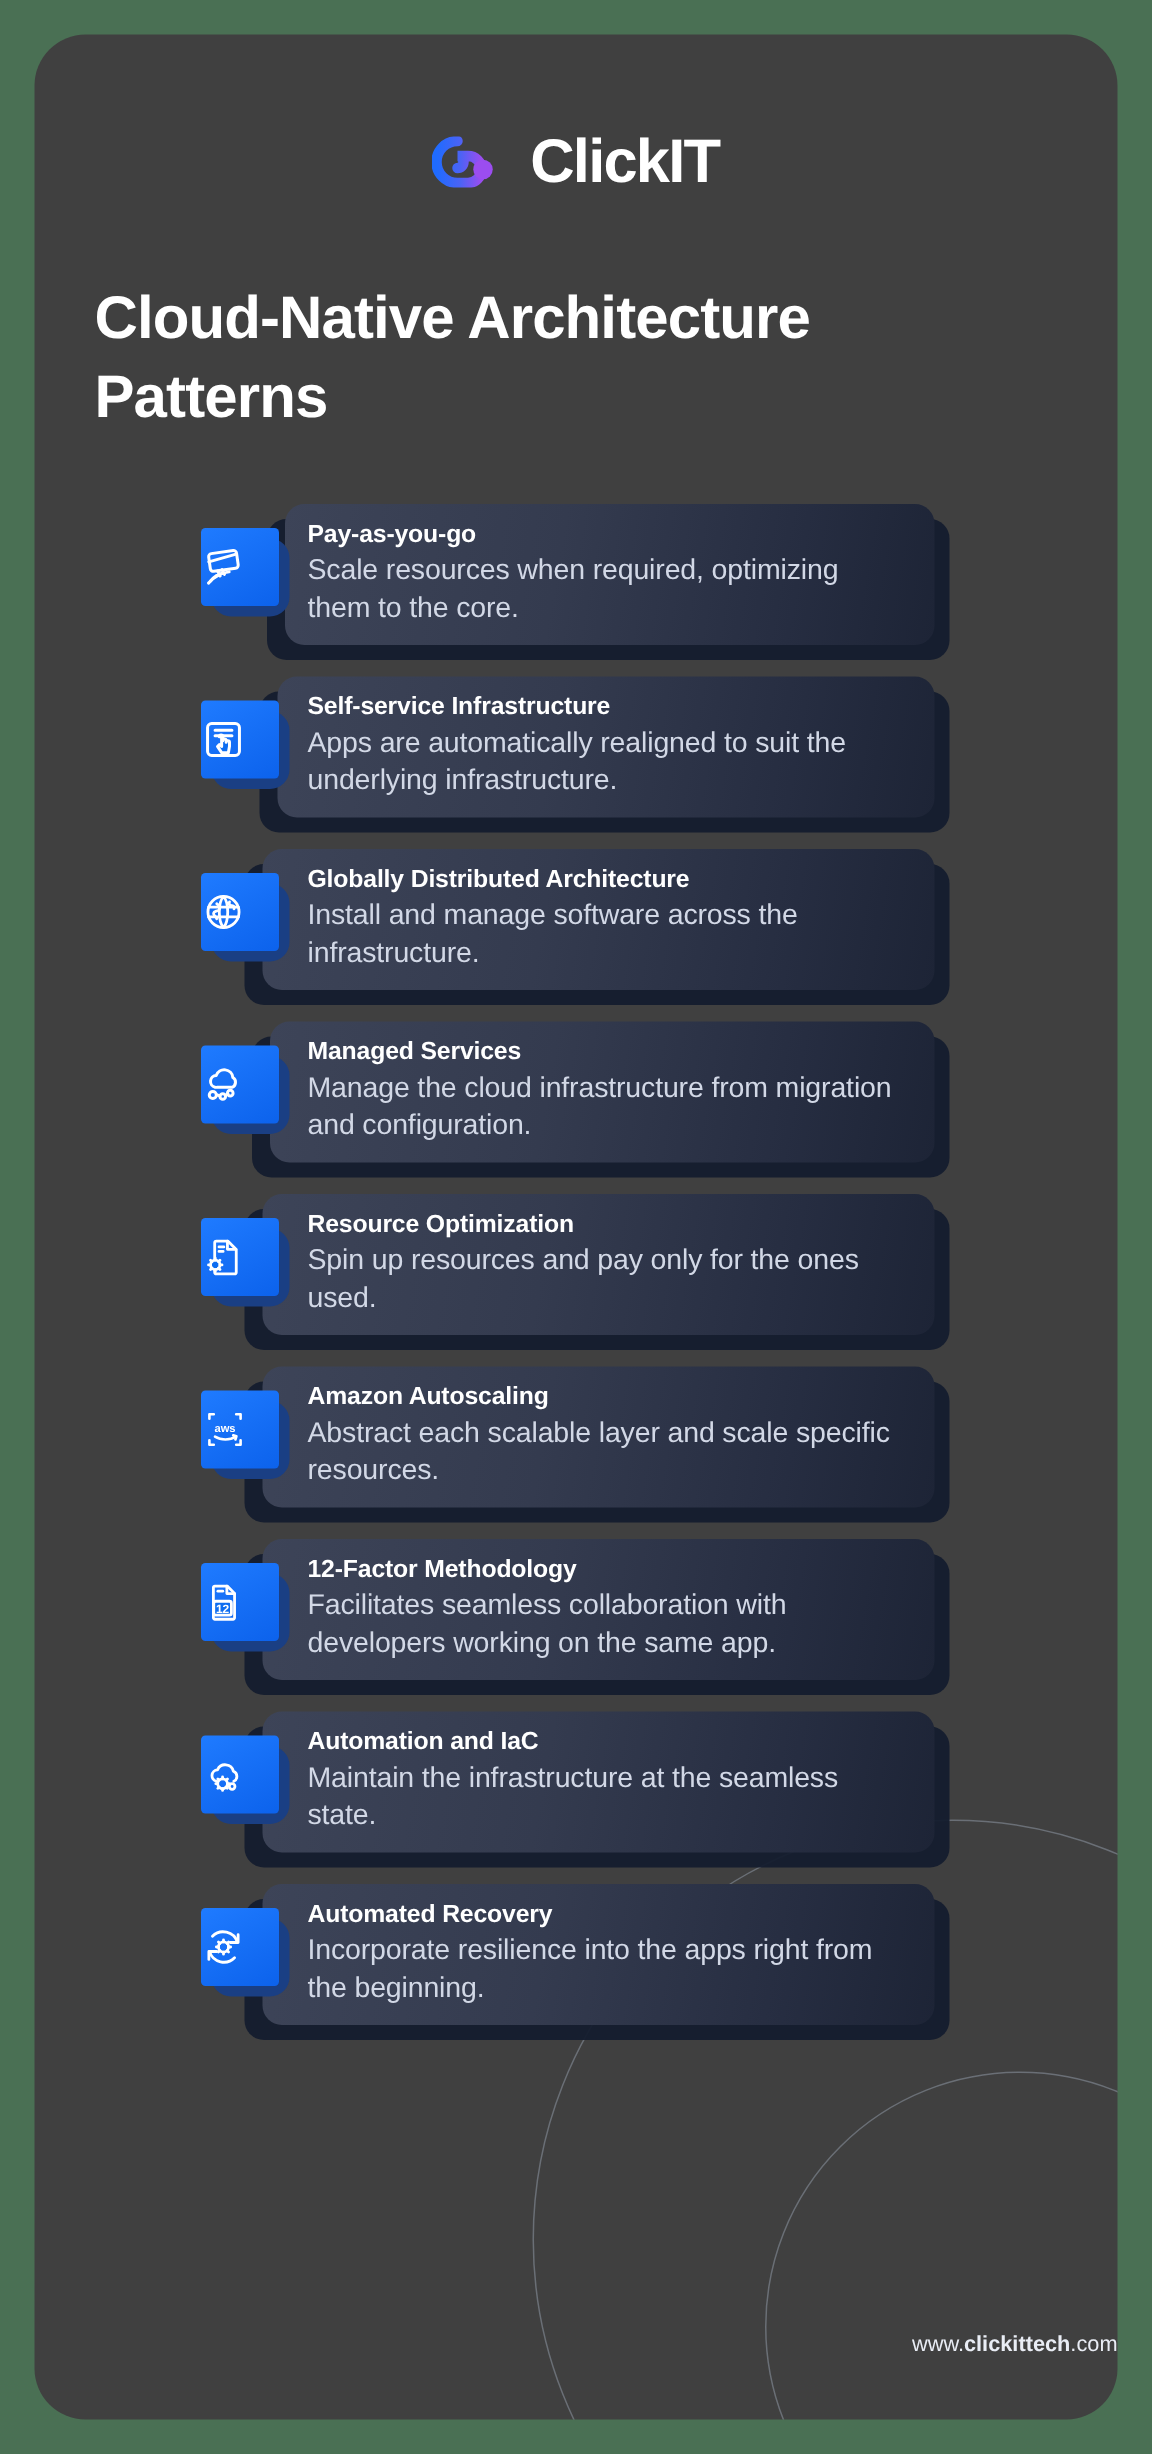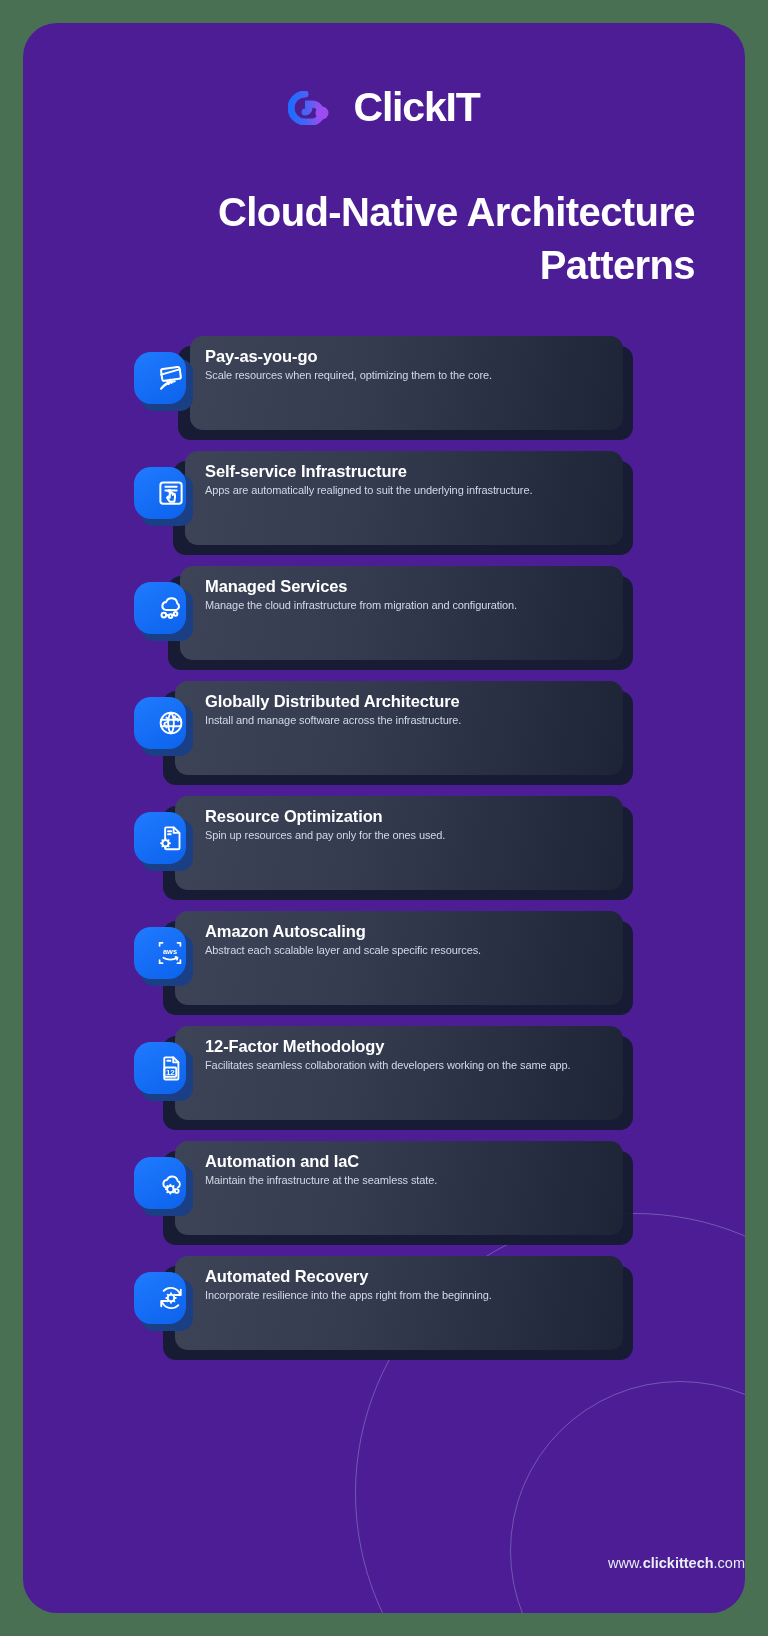--- a/index.html
+++ b/index.html
@@ -12,21 +12,21 @@
     overflow: hidden;
   }
 
   
   #infographic {
     position: absolute;
     left: 23px;
     top: 23px;
     width: 722px;
     height: 1590px;
-    background: #4c1d95;
+    background: #404040;
     border-radius: 34px;
     overflow: hidden;
   }
 
   
   .deco-arc {
     position: absolute;
     border: 1.4px solid rgba(190, 205, 228, 0.33);
     border-radius: 50%;
     background: transparent;
@@ -65,28 +65,28 @@
     letter-spacing: -1.2px;
     line-height: 1;
   }
 
   
   #title {
     position: absolute;
     top: 163px;
     left: 0;
     width: 100%;
-    text-align: right;
+    text-align: left;
     color: #ffffff;
     font-size: 40px;
     font-weight: bold;
     line-height: 1.33;
     letter-spacing: -0.6px;
     z-index: 5;
-    padding: 0 50px;
+    padding: 0 40px;
   }
 
   
   #rows {
     position: absolute;
     top: 291px;
     left: 0;
     width: 100%;
     z-index: 4;
   }
@@ -125,46 +125,46 @@
     top: 45px;
     border-radius: 13px;
     background: #1a3f84;
   }
   .icon-tile {
     position: absolute;
     width: 52px;
     height: 52px;
     left: 111px;
     top: 38px;
-    border-radius: 17px;
+    border-radius: 3px;
     background: linear-gradient(150deg, #1f7bff 0%, #0c62ec 100%);
     display: flex;
     align-items: center;
-    justify-content: flex-end;
+    justify-content: flex-start;
     z-index: 3;
   }
   .icon-tile svg { display: block; }
 
   .row-text {
     position: absolute;
     left: 182px;
     top: 33px;
     z-index: 3;
     width: 392px;
   }
   .row-title {
     color: #ffffff;
     font-size: 16.5px;
     font-weight: bold;
     letter-spacing: -0.1px;
     margin-bottom: 2px;
   }
   .row-desc {
     color: #d2d8e6;
-    font-size: 11px;
+    font-size: 19px;
     line-height: 1.33;
     letter-spacing: -0.1px;
   }
 
   
   .w0 .row-panel { left: 167px; right: 111px; }
   .w0 .row-shadow { left: 155px; right: 123px; }
   .w1 .row-panel { left: 162px; right: 116px; }
   .w1 .row-shadow { left: 150px; right: 128px; }
   .w2 .row-panel { left: 157px; right: 121px; }
@@ -246,20 +246,39 @@
           <path d="M7.5 7 h9 M7.5 10 h9"></path>
           <path d="M11 10.5 v5.2 l-1.2-1 -1 1 2.2 3.3 h3.6 l.6-3.4 v-2.1 a.9.9 0 0 0-1.8 0 v-.9 a.9.9 0 0 0-1.8 0 v-2.1 a.9.9 0 0 0-1.8 0z" fill="#0e6df0"></path>
         </svg>
       </div>
       <div class="row-text">
         <div class="row-title">Self-service Infrastructure</div>
         <div class="row-desc">Apps are automatically realigned to suit the underlying infrastructure.</div>
       </div>
     </div>
 
+    <div class="row w3">
+      <div class="row-shadow"></div>
+      <div class="row-panel"></div>
+      <div class="icon-shade"></div>
+      <div class="icon-tile">
+        <svg width="30" height="30" viewBox="0 0 24 24" fill="none" stroke="#fff" stroke-width="1.5" stroke-linecap="round" stroke-linejoin="round">
+          <circle cx="12" cy="12" r="8.3"></circle>
+          <path d="M12 3.7 c-3 3.4-3 13.2 0 16.6 M12 3.7 c3 3.4 3 13.2 0 16.6"></path>
+          <path d="M4 9.4 h16 M4 14.6 h16"></path>
+          <path d="M8.4 7.6 c1.4 .9 2 2.4 1.1 3.3 -1 .9-2.6 .5-2.8 1.8 -.2 1.3 1.5 1.6 1.7 2.9"></path>
+          <path d="M15.2 6.6 c-.6 1.3 .4 2.1 1.3 2 .9-.1 1.6 .8 1.1 1.7"></path>
+        </svg>
+      </div>
+      <div class="row-text">
+        <div class="row-title">Globally Distributed Architecture</div>
+        <div class="row-desc">Install and manage software across the infrastructure.</div>
+      </div>
+    </div>
+
     <div class="row w2">
       <div class="row-shadow"></div>
       <div class="row-panel"></div>
       <div class="icon-shade"></div>
       <div class="icon-tile">
         <svg width="30" height="30" viewBox="0 0 24 24" fill="none" stroke="#fff" stroke-width="1.6" stroke-linecap="round" stroke-linejoin="round">
           <path d="M7.5 13.5 a3.2 3.2 0 0 1 .6-6.3 A4.6 4.6 0 0 1 17 8.3 a2.9 2.9 0 0 1-.5 5.2 h-8"></path>
           <circle cx="6.3" cy="17.6" r="1.9"></circle>
           <circle cx="11.6" cy="18.4" r="1.5"></circle>
           <circle cx="15.6" cy="16.6" r="1.5"></circle>
@@ -271,39 +290,20 @@
         <div class="row-desc">Manage the cloud infrastructure from migration and configuration.</div>
       </div>
     </div>
 
     <div class="row w3">
       <div class="row-shadow"></div>
       <div class="row-panel"></div>
       <div class="icon-shade"></div>
       <div class="icon-tile">
         <svg width="30" height="30" viewBox="0 0 24 24" fill="none" stroke="#fff" stroke-width="1.5" stroke-linecap="round" stroke-linejoin="round">
-          <circle cx="12" cy="12" r="8.3"></circle>
-          <path d="M12 3.7 c-3 3.4-3 13.2 0 16.6 M12 3.7 c3 3.4 3 13.2 0 16.6"></path>
-          <path d="M4 9.4 h16 M4 14.6 h16"></path>
-          <path d="M8.4 7.6 c1.4 .9 2 2.4 1.1 3.3 -1 .9-2.6 .5-2.8 1.8 -.2 1.3 1.5 1.6 1.7 2.9"></path>
-          <path d="M15.2 6.6 c-.6 1.3 .4 2.1 1.3 2 .9-.1 1.6 .8 1.1 1.7"></path>
-        </svg>
-      </div>
-      <div class="row-text">
-        <div class="row-title">Globally Distributed Architecture</div>
-        <div class="row-desc">Install and manage software across the infrastructure.</div>
-      </div>
-    </div>
-
-    <div class="row w3">
-      <div class="row-shadow"></div>
-      <div class="row-panel"></div>
-      <div class="icon-shade"></div>
-      <div class="icon-tile">
-        <svg width="30" height="30" viewBox="0 0 24 24" fill="none" stroke="#fff" stroke-width="1.5" stroke-linecap="round" stroke-linejoin="round">
           <path d="M8.2 3.5 h6.1 L18.8 8 v12.1 a.9 .9 0 0 1-.9 .9 H8.2 a.9 .9 0 0 1-.9-.9 V4.4 a.9 .9 0 0 1 .9-.9z"></path>
           <path d="M14.1 3.6 v4.3 h4.5"></path>
           <path d="M9.6 6.6 h2.6 M9.6 9 h2.2"></path>
           <circle cx="7.6" cy="16.2" r="2.5" fill="#0e6df0"></circle>
           <path d="M7.6 12.6 v1.1 M7.6 18.7 v1.1 M4 16.2 h1.1 M10.1 16.2 h1.1 M5.1 13.7 l.8 .8 M9.3 17.9 l.8 .8 M10.1 13.7 l-.8 .8 M5.9 17.9 l-.8 .8"></path>
         </svg>
       </div>
       <div class="row-text">
         <div class="row-title">Resource Optimization</div>
         <div class="row-desc">Spin up resources and pay only for the ones used.</div>

